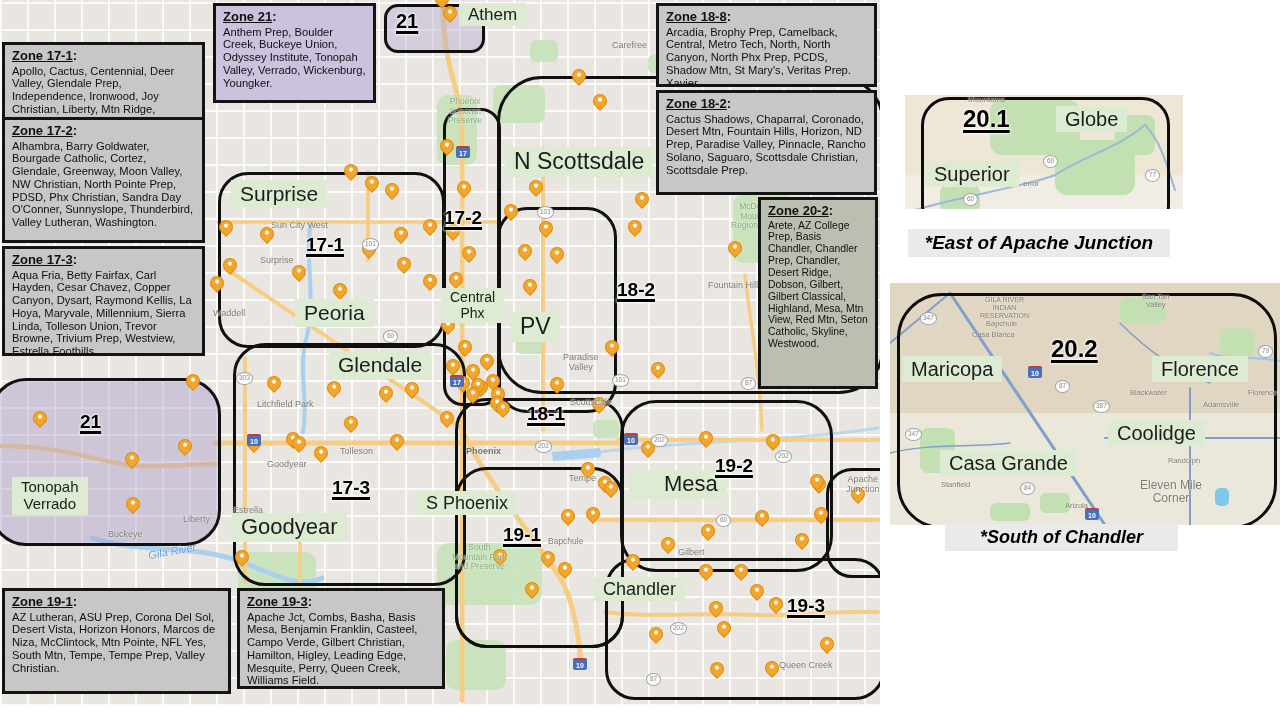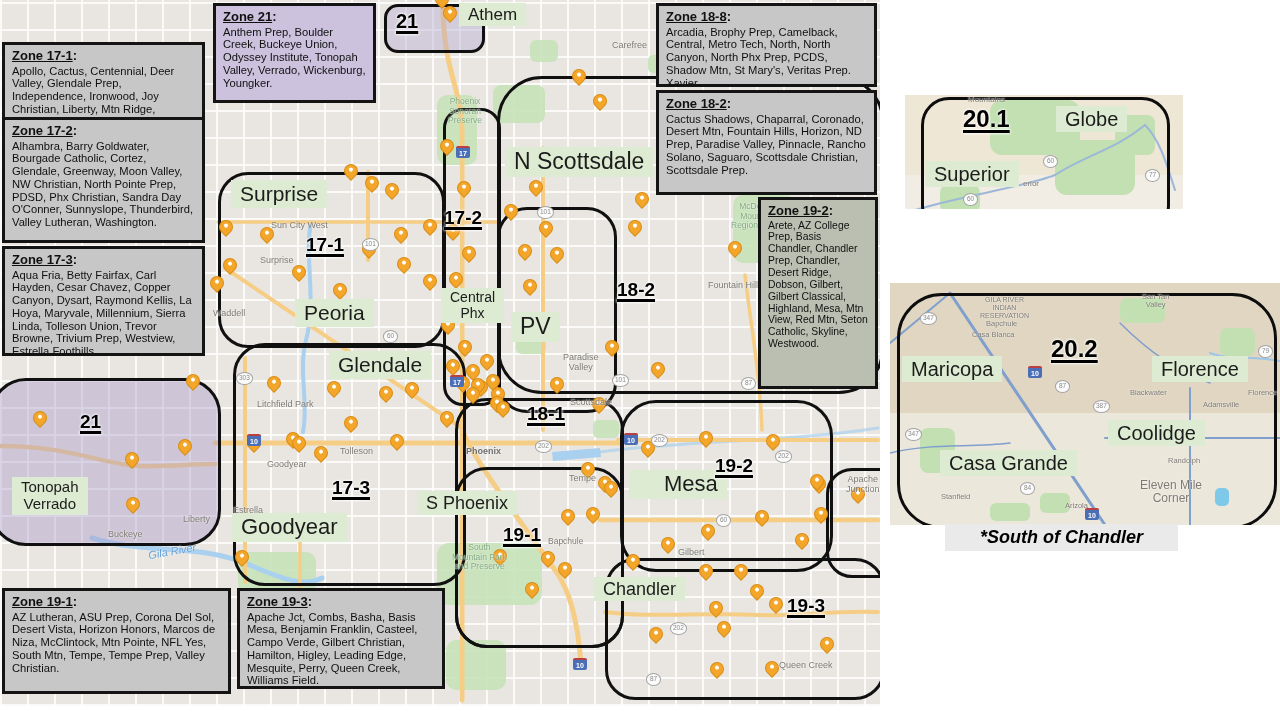--- a/index.html
+++ b/index.html
@@ -586,20 +586,21 @@
       <div class="glabel" style="left: 20px; top: 66px; font-size: 20px;">
         <div>Superior</div>
       </div>
       <div class="zlabel" style="left: 58px; top: 10px; font-size: 24px;">
         <div>20.1</div>
       </div>
       <div class="sh-c" style="left: 138px; top: 60px;">60</div>
       <div class="sh-c" style="left: 58px; top: 98px;">60</div>
       <div class="sh-c" style="left: 240px; top: 74px;">77</div>
     </div>
+  <div class="caption" style="left:908px;top:229px;width:262px;height:28px">*East of Apache Junction</div>
 
   <div id="side2-layer">
     <svg class="geo" width="390" height="242">
       <rect x="0" y="0" width="390" height="130" fill="#e0d6c2"></rect>
       <g fill="#c2e0b1">
         <rect x="330" y="45" width="35" height="28" rx="7"></rect>
         <rect x="30" y="145" width="35" height="45" rx="8"></rect>
         <rect x="230" y="15" width="45" height="25" rx="7"></rect>
         <rect x="150" y="210" width="30" height="20" rx="6"></rect>
         <rect x="100" y="220" width="40" height="18" rx="6"></rect>
@@ -639,21 +640,21 @@
       <div class="tlabel" style="left: 313px; top: 118px; font-size: 7.5px;">
         <div>Adamsville</div>
       </div>
       <div class="tlabel" style="left: 278px; top: 174px; font-size: 7.5px;">
         <div>Randolph</div>
       </div>
       <div class="tlabel" style="left: 250px; top: 196px; font-size: 12px;">
         <div>Eleven Mile</div>
         <div>Corner</div>
       </div>
-      <div class="tlabel" style="left: 51px; top: 198px; font-size: 7.5px; margin-top: 12px;">
+      <div class="tlabel" style="left: 51px; top: 198px; font-size: 7.5px;">
         <div>Stanfield</div>
       </div>
       <div class="tlabel" style="left: 175px; top: 219px; font-size: 7.5px;">
         <div>Arizola</div>
       </div>
       <div class="tlabel" style="left: 358px; top: 106px; font-size: 7.5px;">
         <div>Florence</div>
       </div>
       <div class="glabel" style="left: 12px; top: 73px; font-size: 20px;">
         <div>Maricopa</div>
@@ -699,21 +700,21 @@
     </div>
     <div class="info-box bg-gray" style="left: 656px; top: 3px; width: 201px; height: 72px;">
       <div class="ib-t"><span>Zone 18-8</span>:</div>
       <div class="ib-b">Arcadia, Brophy Prep, Camelback, Central, Metro Tech, North, North Canyon, North Phx Prep, PCDS, Shadow Mtn, St Mary's, Veritas Prep. Xavier.</div>
     </div>
     <div class="info-box bg-gray" style="left: 656px; top: 90px; width: 201px; height: 93px;">
       <div class="ib-t"><span>Zone 18-2</span>:</div>
       <div class="ib-b">Cactus Shadows, Chaparral, Coronado, Desert Mtn, Fountain Hills, Horizon, ND Prep, Paradise Valley, Pinnacle, Rancho Solano, Saguaro, Scottsdale Christian, Scottsdale Prep.</div>
     </div>
     <div class="info-box bg-sage" style="left: 758px; top: 197px; width: 100px; height: 180px;">
-      <div class="ib-t"><span>Zone 19-2</span>:</div>
+      <div class="ib-t"><span>Zone 20-2</span>:</div>
       <div class="ib-b" style="font-size: 10.4px;">Arete, AZ College Prep, Basis Chandler, Chandler Prep, Chandler, Desert Ridge, Dobson, Gilbert, Gilbert Classical, Highland, Mesa, Mtn View, Red Mtn, Seton Catholic, Skyline, Westwood.</div>
     </div>
     <div class="info-box bg-gray" style="left: 2px; top: 588px; width: 209px; height: 94px;">
       <div class="ib-t"><span>Zone 19-1</span>:</div>
       <div class="ib-b">AZ Lutheran, ASU Prep, Corona Del Sol, Desert Vista, Horizon Honors, Marcos de Niza, McClintock, Mtn Pointe, NFL Yes, South Mtn, Tempe, Tempe Prep, Valley Christian.</div>
     </div>
     <div class="info-box bg-gray" style="left: 237px; top: 588px; width: 188px; height: 89px;">
       <div class="ib-t"><span>Zone 19-3</span>:</div>
       <div class="ib-b">Apache Jct, Combs, Basha, Basis Mesa, Benjamin Franklin, Casteel, Campo Verde, Gilbert Christian, Hamilton, Higley, Leading Edge, Mesquite, Perry, Queen Creek, Williams Field.</div>
     </div>

